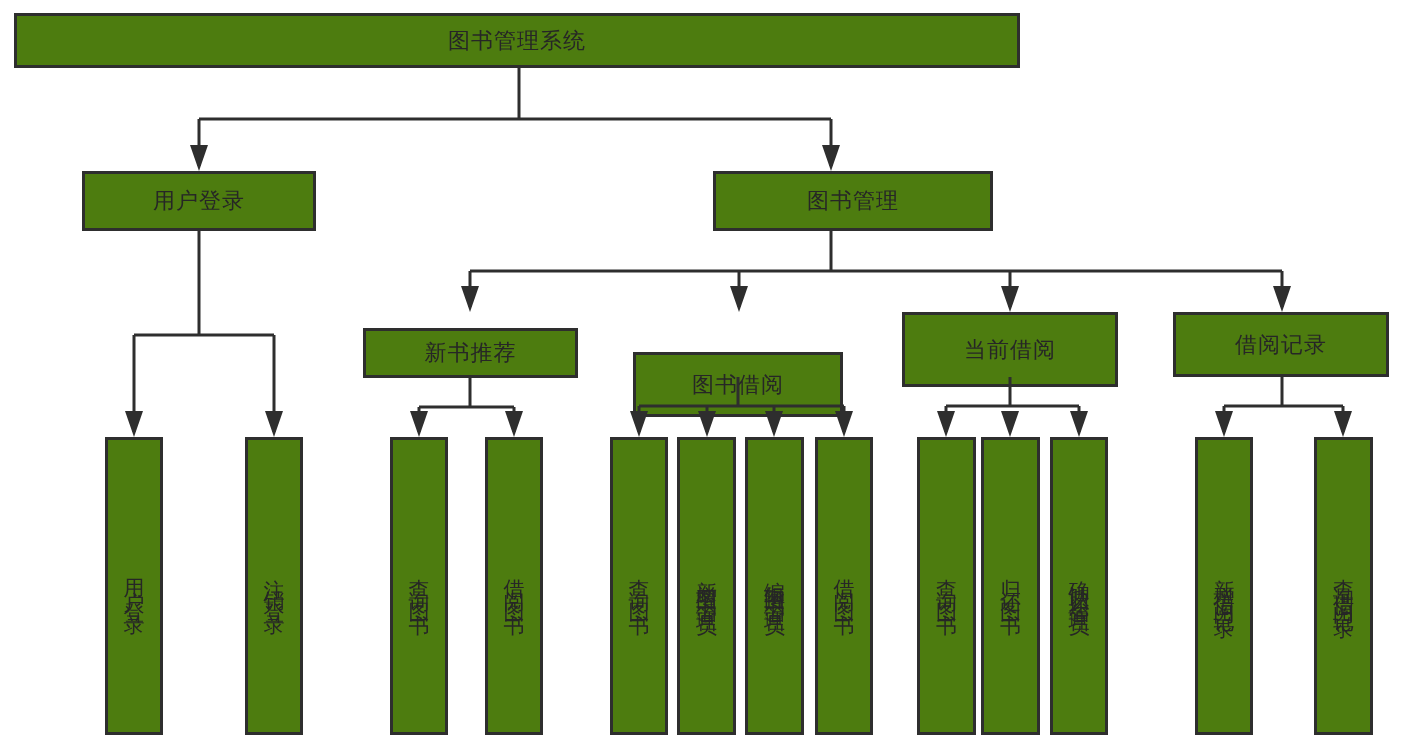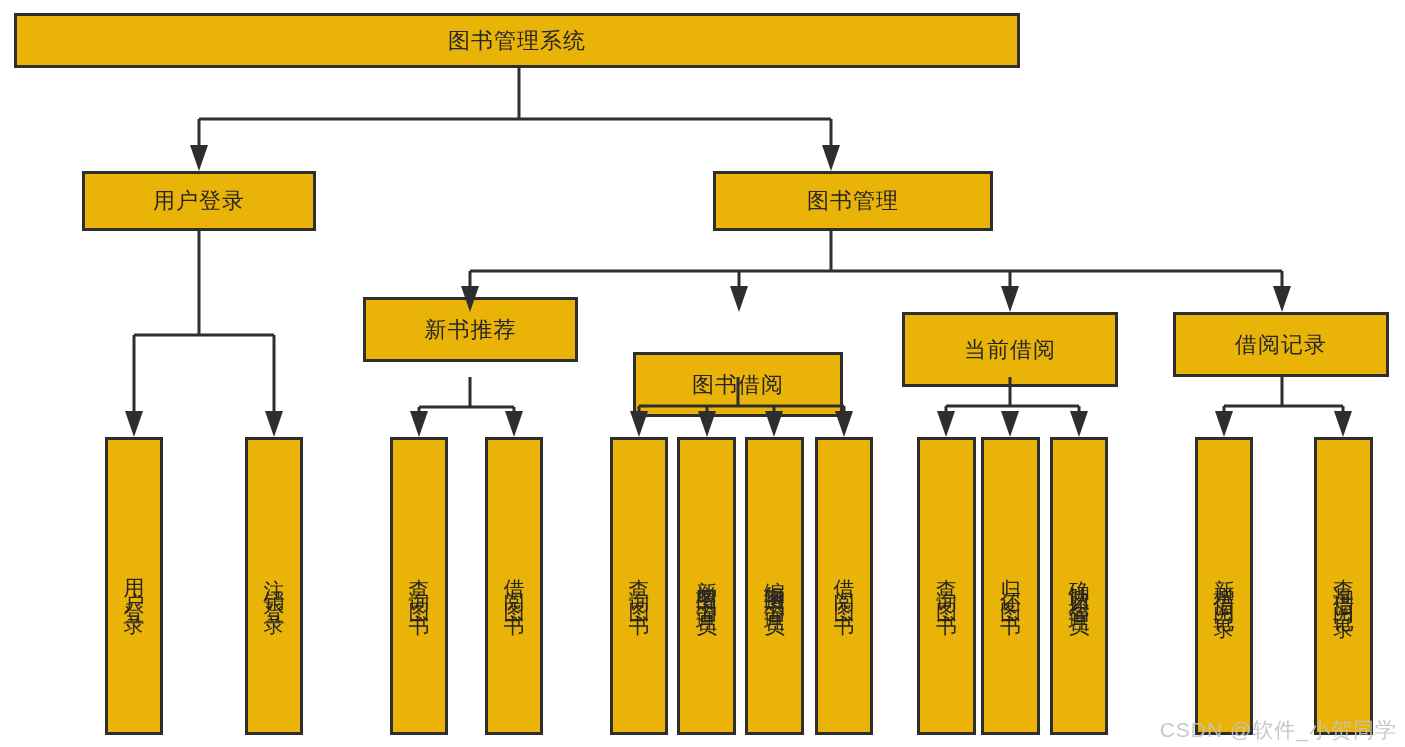--- a/index.html
+++ b/index.html
@@ -2,42 +2,42 @@
 <html><head>
 <meta charset="utf-8">
 <style>
   html,body{margin:0;padding:0;background:#ffffff;}
   body{font-family:"Liberation Sans","DejaVu Sans",sans-serif;}
   .stage{position:relative;width:1405px;height:747px;background:#ffffff;overflow:hidden;}
   .box{
     position:absolute;
     box-sizing:border-box;
     border:3px solid #2e2e2e;
-    background:#eab308;
+    background:#4d7c0f;
     display:flex;
     align-items:center;
     justify-content:center;
     color:#262626;
     z-index:2;
   }
   .h-label{font-size:22px;letter-spacing:1px;white-space:nowrap;}
   .v-label{
     writing-mode:vertical-rl;
     text-orientation:mixed;
     font-size:21px;
     white-space:nowrap;
   }
   .ls12{letter-spacing:12px;}
   .ls8{letter-spacing:8px;}
   .ls5{letter-spacing:5px;}
   
   .b-root {left:14px;  top:13px;  width:1006px; height:55px;}
   .b-l2-0 {left:82px;  top:171px; width:234px;  height:60px;}
   .b-l2-1 {left:713px; top:171px; width:280px;  height:60px;}
-  .b-l3-0 {left:363px; top:297px; width:215px;  height:65px;}
+  .b-l3-0 {left:363px; top:328px; width:215px;  height:50px;}
   .b-l3-1 {left:633px; top:312px; width:210px;  height:65px;margin-top:40px;}
   .b-l3-2 {left:902px; top:312px; width:216px;  height:75px;}
   .b-l3-3 {left:1173px;top:312px; width:216px;  height:65px;}
   .leaf{top:437px;height:298px;}
   .b-u0{left:105px; width:58px;}
   .b-u1{left:245px; width:58px;}
   .b-n0{left:390px; width:58px;}
   .b-n1{left:485px; width:58px;}
   .b-j0{left:610px; width:58px;}
   .b-j1{left:677px; width:59px;}
@@ -167,15 +167,14 @@
     <span class="v-label ls5">确认归还（管理员）</span>
   </div>
 
   <div class="box leaf b-r0">
     <span class="v-label ls8">新增借阅记录</span>
   </div>
   <div class="box leaf b-r1">
     <span class="v-label ls8">查询借阅记录</span>
   </div>
 
-  <div class="watermark">CSDN @软件_小贺同学</div>
 
 </div>
 
 </body></html>

